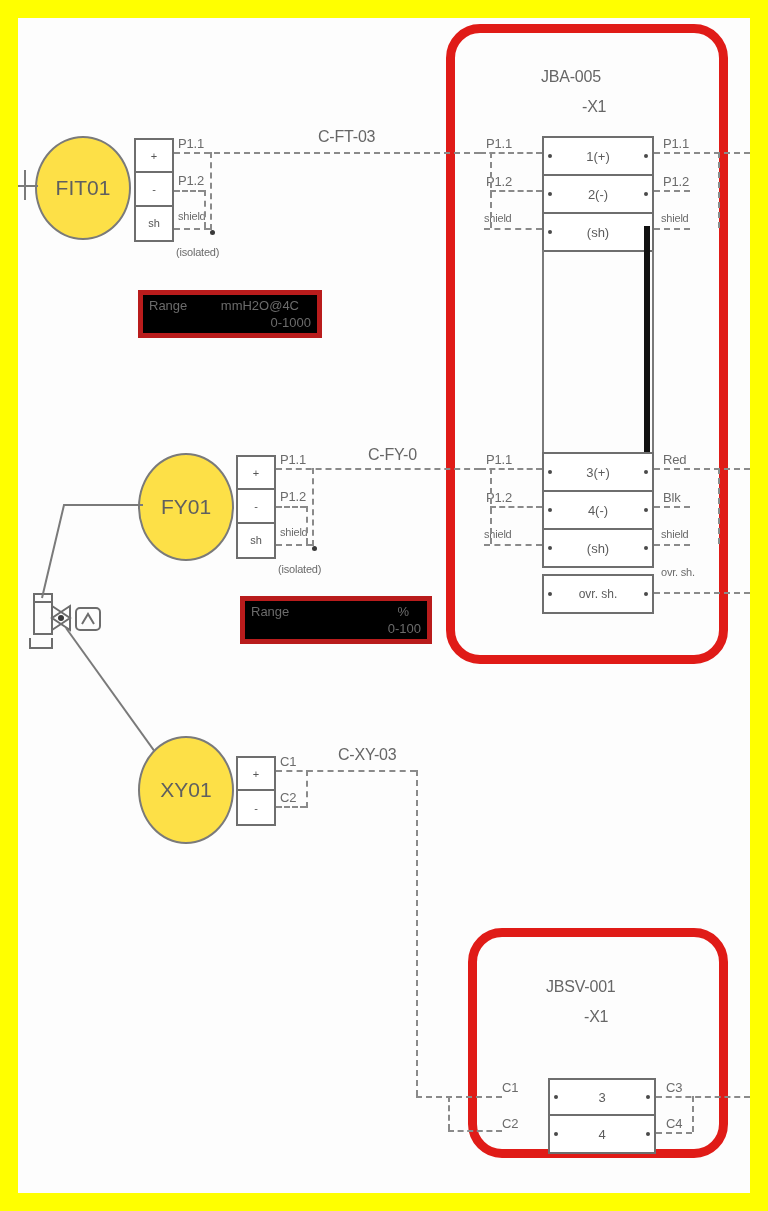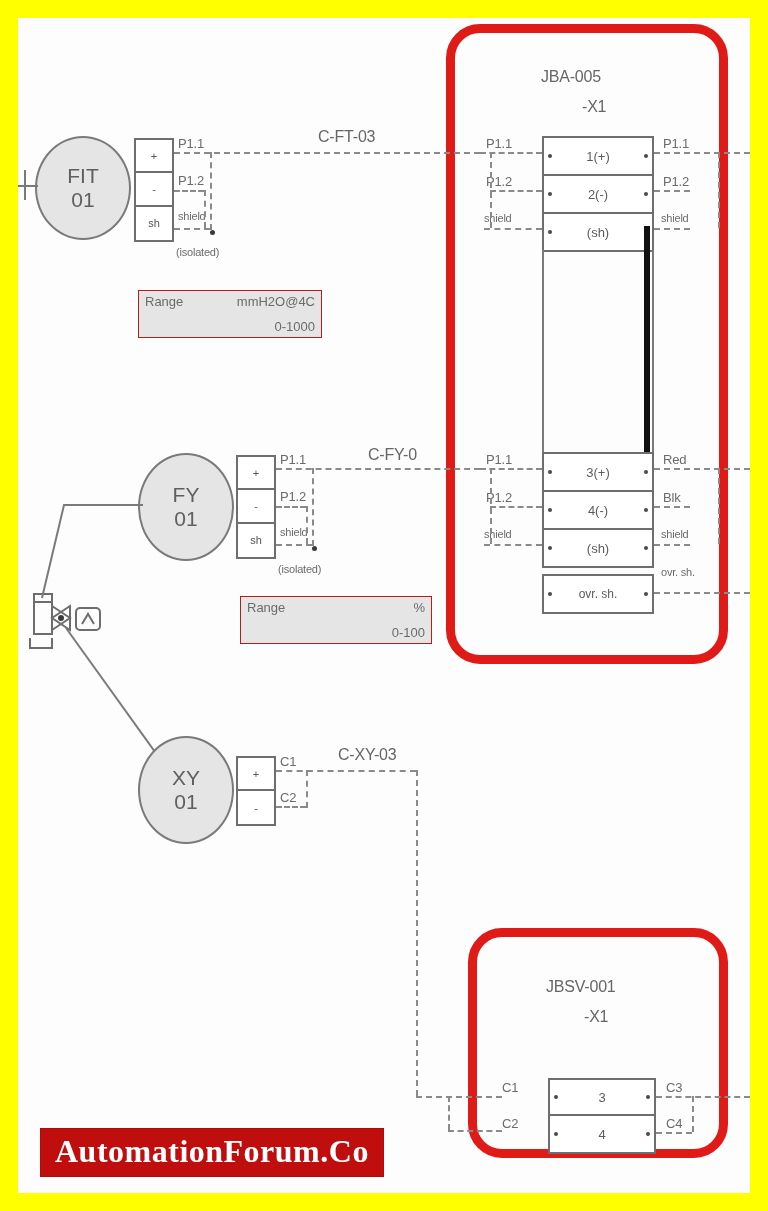--- a/index.html
+++ b/index.html
@@ -24,22 +24,22 @@
     letter-spacing:-0.2px;
   }
   .lbl.big{font-size:16px;color:#666;}
   .lbl.sm{font-size:11px;}
 
   
   .bubble{
     position:absolute;
     border:2px solid #7a7a7a;
     border-radius:50%;
-    background:#e5e5e5;
-    display:flex;flex-direction:column;
+    background:#fde047;
+    display:flex;flex-direction:row;
     align-items:center;justify-content:center;
     color:#5f5f5f;
     font-size:21px;
     line-height:1.15;
     font-family:"Liberation Sans", sans-serif;
   }
 
   
   .tstrip{
     position:absolute;
@@ -98,26 +98,26 @@
     position:absolute;width:0;
     border-left:2px dashed #8a8a8a;
   }
   .solid-h{position:absolute;height:0;border-top:2px solid #7a7a7a;}
   .solid-v{position:absolute;width:0;border-left:2px solid #7a7a7a;}
   .thickline{position:absolute;background:#111;width:6px;}
 
   
   .rangebox{
     position:absolute;
-    border:1px solid #b91c1c;
-    background:#e5e5e5;
+    border:5px solid #b91c1c;
+    background:#000000;
     box-sizing:border-box;
   }
   .rangebox .r1{position:absolute;left:6px;top:3px;font-size:13px;color:#6b6b6b;white-space:nowrap;}
-  .rangebox .r2{position:absolute;right:6px;top:3px;font-size:13px;color:#6b6b6b;white-space:nowrap;}
+  .rangebox .r2{position:absolute;right:18px;top:3px;font-size:13px;color:#6b6b6b;white-space:nowrap;}
   .rangebox .r3{position:absolute;right:6px;bottom:3px;font-size:13px;color:#6b6b6b;white-space:nowrap;}
 
   
   #watermark{
     position:absolute;
     left:22px;bottom:16px;
     background:#c00d0d;
     padding:4px 14px 6px 14px;
     color:#ffffff;
     font-family:"Liberation Serif", serif;
@@ -353,15 +353,14 @@
 
   <div class="lbl" style="left:484px;top:1062px;">C1</div>
   <div class="lbl" style="left:484px;top:1098px;">C2</div>
   <div class="lbl" style="left:648px;top:1062px;">C3</div>
   <div class="lbl" style="left:648px;top:1098px;">C4</div>
 
   <div class="dash-h" style="left:638px;top:1078px;width:94px;"></div>
   <div class="dash-h" style="left:638px;top:1114px;width:36px;"></div>
   <div class="dash-v" style="left:674px;top:1078px;height:36px;"></div>
 
-  <div id="watermark">AutomationForum.Co</div>
 
 </div>
 
 </body></html>

